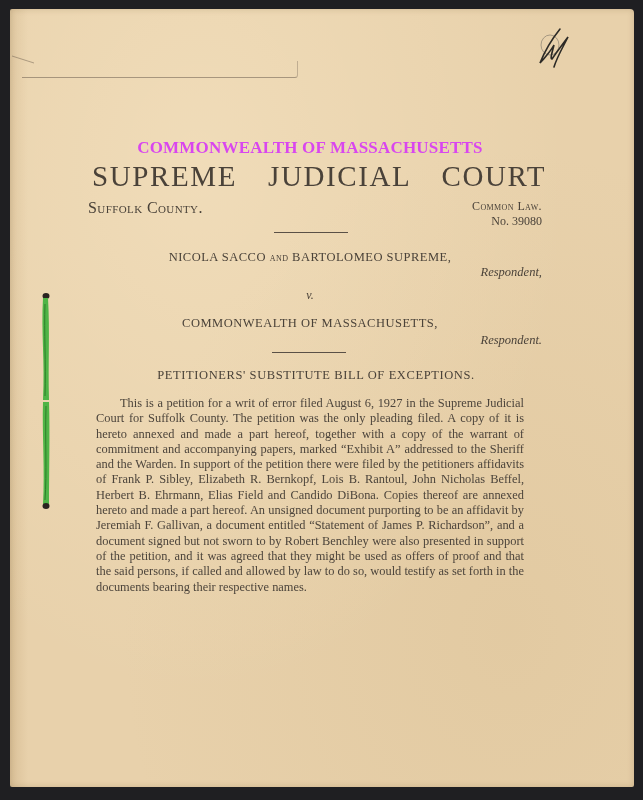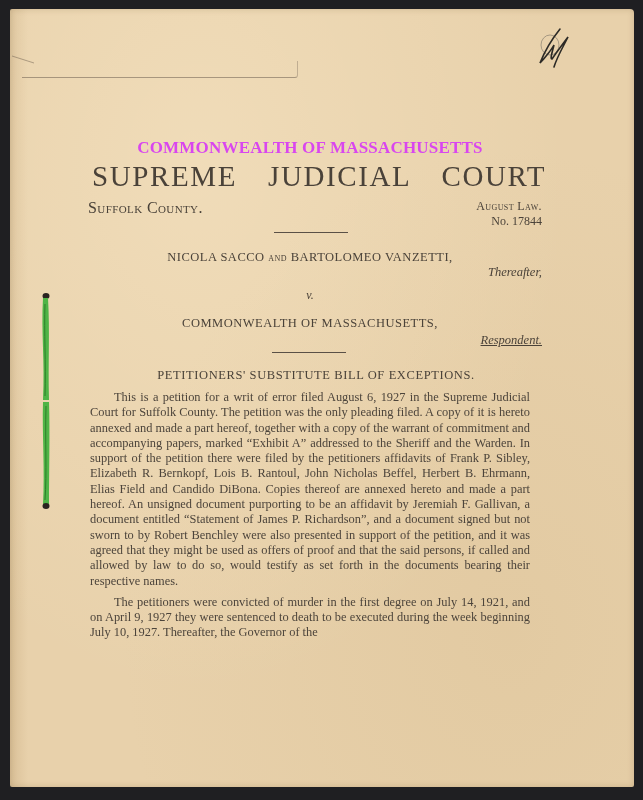--- a/index.html
+++ b/index.html
@@ -87,21 +87,21 @@
     }
     .bill-title {
       position: absolute; top: 368px; left: 6px; width: 464px; text-align: center;
       font-size: 12.5px; letter-spacing: 0.6px;
     }
     .body-text {
       position: absolute; top: 384px; left: 6px; width: 452px;
       font-size: 12.4px; line-height: 15.3px;
       text-align: justify; color: #4c443b;
     }
-    .body-text p { margin: 6px; text-indent: 24px; }
+    .body-text p { margin: 12px; text-indent: 24px; }
   </style>
 </head>
 <body>
 
 <div class="page">
   <div class="fold-left"></div>
   <div class="fold-line"></div>
 
   <svg class="signature" viewBox="0 0 50 50">
     <ellipse cx="20" cy="22" rx="9" ry="10" fill="none" stroke="#8a8070" stroke-width="1" opacity="0.7"></ellipse>
@@ -115,38 +115,37 @@
     <path d="M3 110 C2 140, 5 180, 3 212 L9 212 C9 180, 10 140, 9 110 Z" fill="#4fb446"></path>
     <path d="M6 114 C5 150, 7 180, 5 208" stroke="#2f7d2a" stroke-width="1" fill="none"></path>
     <ellipse cx="6" cy="214" rx="3.5" ry="3" fill="#2a2320"></ellipse>
   </svg>
 </div>
 
 <div class="content">
   <div class="h-commonwealth">COMMONWEALTH OF MASSACHUSETTS</div>
   <div class="h-court">SUPREME JUDICIAL COURT</div>
   <div class="county">Suffolk County.</div>
-  <div class="common-law">August Law.</div>
-  <div class="case-no">No. 17844</div>
+  <div class="common-law">Common Law.</div>
+  <div class="case-no">No. 39080</div>
 
   <div class="rule" style="top:232px; left:196px; width:74px;"></div>
 
   <div class="parties-1">
     <span>NICOLA SACCO</span>
     <span class="sc">and</span>
-    <span>BARTOLOMEO VANZETTI,</span>
+    <span>BARTOLOMEO SUPREME,</span>
   </div>
-  <div class="role" style="top:265px;">Thereafter,</div>
+  <div class="role" style="top:265px;">Respondent,</div>
 
   <div class="versus">v.</div>
 
   <div class="respondent-name">COMMONWEALTH OF MASSACHUSETTS,</div>
-  <div class="role" style="top:333px;text-decoration:underline;">Respondent.</div>
+  <div class="role" style="top:333px;">Respondent.</div>
 
   <div class="rule" style="top:352px; left:194px; width:74px;"></div>
 
   <div class="bill-title">PETITIONERS' SUBSTITUTE BILL OF EXCEPTIONS.</div>
 
   <div class="body-text">
     <p>This is a petition for a writ of error filed August 6, 1927 in the Supreme Judicial Court for Suffolk County. The petition was the only pleading filed. A copy of it is hereto annexed and made a part hereof, together with a copy of the warrant of commitment and accompanying papers, marked “Exhibit A” addressed to the Sheriff and the Warden. In support of the petition there were filed by the petitioners affidavits of Frank P. Sibley, Elizabeth R. Bernkopf, Lois B. Rantoul, John Nicholas Beffel, Herbert B. Ehrmann, Elias Field and Candido DiBona. Copies thereof are annexed hereto and made a part hereof. An unsigned document purporting to be an affidavit by Jeremiah F. Gallivan, a document entitled “Statement of James P. Richardson”, and a document signed but not sworn to by Robert Benchley were also presented in support of the petition, and it was agreed that they might be used as offers of proof and that the said persons, if called and allowed by law to do so, would testify as set forth in the documents bearing their respective names.</p>
-    <p>The petitioners were convicted of murder in the first degree on July 14, 1921, and on April 9, 1927 they were sentenced to death to be executed during the week beginning July 10, 1927. Thereafter, the Governor of the</p>
   </div>
 </div>
 
 </body></html>

